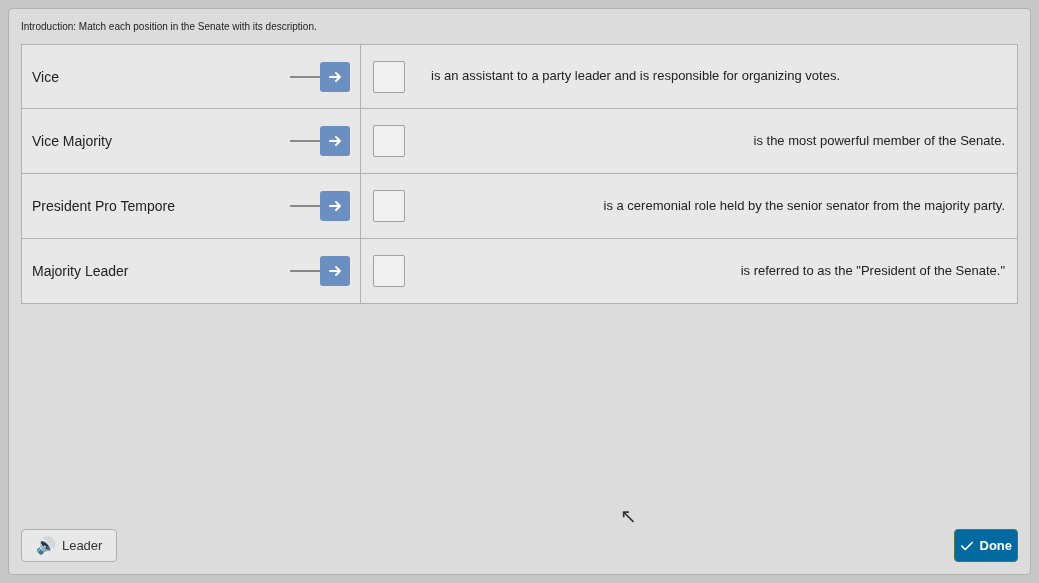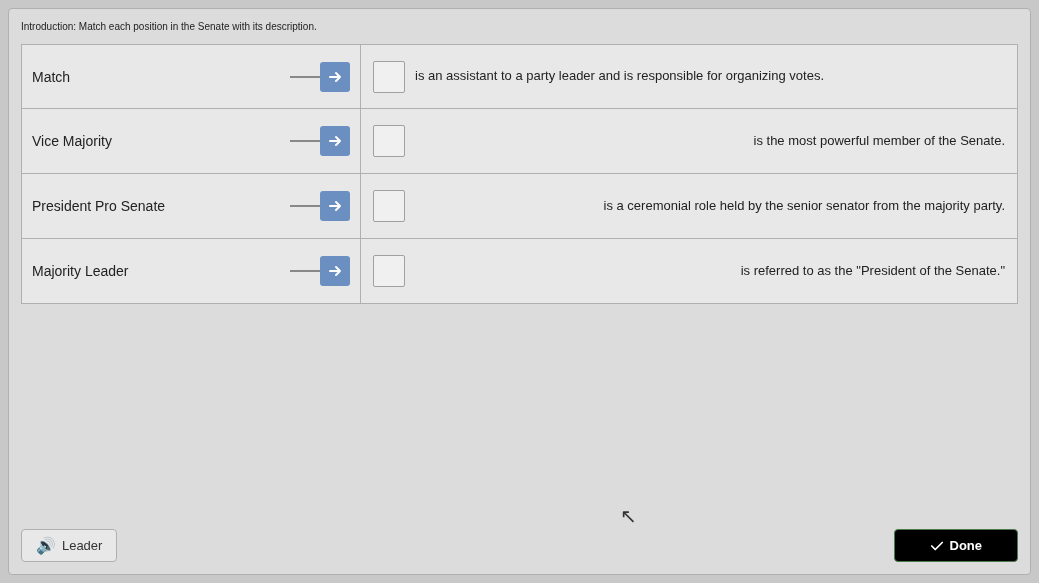--- a/index.html
+++ b/index.html
@@ -63,20 +63,21 @@
       border: 1px solid #a0a0a0;
       background: #f0f0f0;
       flex-shrink: 0;
       border-radius: 2px;
     }
 
     .right-item-text {
       font-size: 13px;
       color: #222;
       line-height: 1.4;
+      margin-left: 16px;
     }
 
     
     .bottom-bar {
       position: absolute;
       bottom: 12px;
       left: 12px;
       right: 12px;
       display: flex;
       align-items: center;
@@ -90,24 +91,24 @@
       padding: 6px 14px;
       display: flex;
       align-items: center;
       gap: 6px;
       cursor: pointer;
       font-size: 13px;
       color: #333;
     }
 
     .done-btn {
-      background: #000000;
+      background: #0369a1;
       border: 1px solid #4a7a4a;
       border-radius: 4px;
-      padding: 8px 35px;
+      padding: 8px 5px;
       display: flex;
       align-items: center;
       gap: 6px;
       cursor: pointer;
       font-size: 13px;
       color: white;
       font-weight: bold;
     }
 
     .done-btn svg {
@@ -177,21 +178,21 @@
   </style>
 </head>
 <body>
 
 <div class="main-container">
   <div class="instruction">Introduction: Match each position in the Senate with its description.</div>
 
   <div class="matching-rows" id="matching-rows">
       <div class="matching-row">
     <div class="left-cell" style="">
-      <span class="left-item-label">Match</span>
+      <span class="left-item-label">Vice</span>
       <div style="display:flex;align-items:center;gap:0;">
         <div style="width:30px;height:2px;background:#888;"></div>
         <button class="arrow-btn">
           <svg viewBox="0 0 16 16">
             <path d="M3 8h10M9 4l4 4-4 4" stroke="white" stroke-width="2" fill="none" stroke-linecap="round" stroke-linejoin="round"></path>
           </svg>
         </button>
       </div>
     </div>
     <div class="right-cell" style="">
@@ -211,21 +212,21 @@
         </button>
       </div>
     </div>
     <div class="right-cell" style="border-top: none;">
       <div class="drop-box"></div>
       <span class="right-item-text">is the most powerful member of the Senate.</span>
     </div>
   </div>
       <div class="matching-row">
     <div class="left-cell" style="border-top: none;">
-      <span class="left-item-label">President Pro Senate</span>
+      <span class="left-item-label">President Pro Tempore</span>
       <div style="display:flex;align-items:center;gap:0;">
         <div style="width:30px;height:2px;background:#888;"></div>
         <button class="arrow-btn">
           <svg viewBox="0 0 16 16">
             <path d="M3 8h10M9 4l4 4-4 4" stroke="white" stroke-width="2" fill="none" stroke-linecap="round" stroke-linejoin="round"></path>
           </svg>
         </button>
       </div>
     </div>
     <div class="right-cell" style="border-top: none;">

